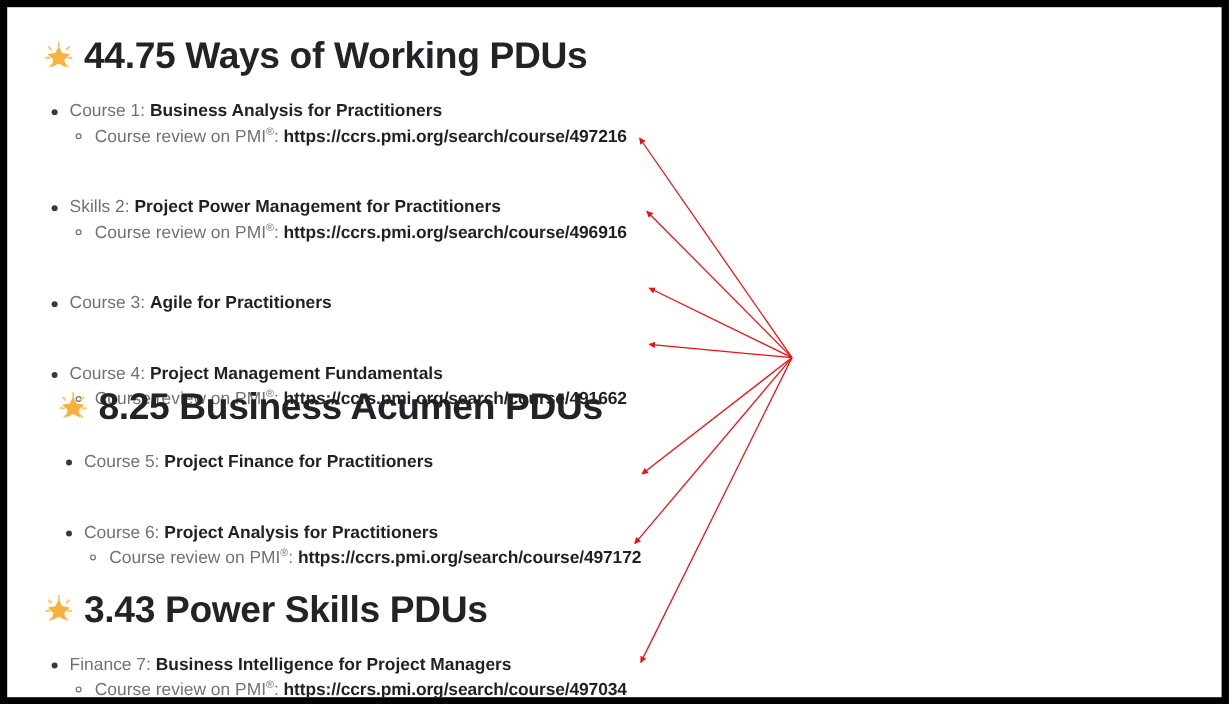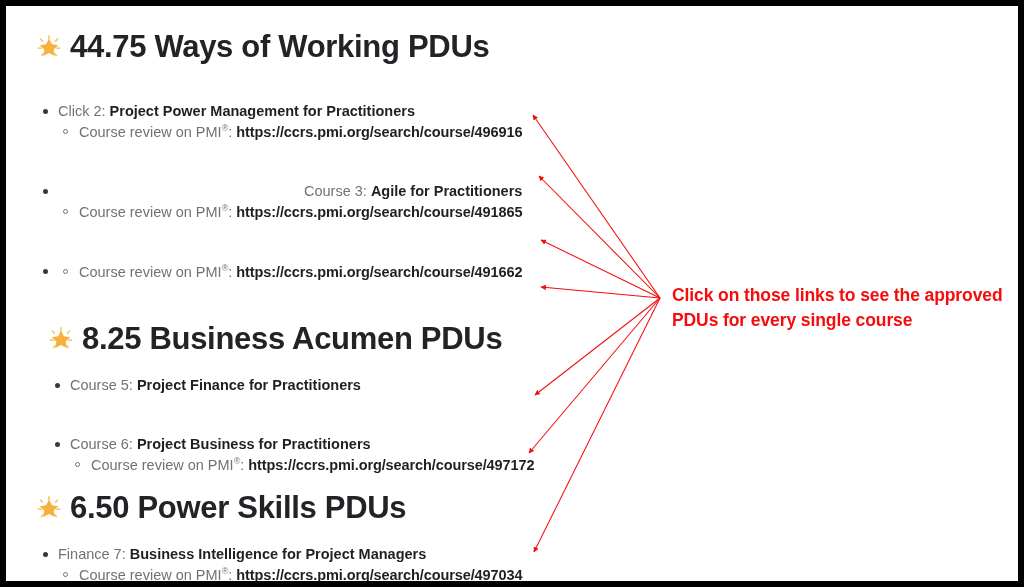--- a/index.html
+++ b/index.html
@@ -181,48 +181,56 @@
               <line x1="7.0" y1="26.5" x2="9.2" y2="24.2"></line>
               <line x1="25.0" y1="26.5" x2="22.8" y2="24.2"></line>
             </g>
             <path d="M16 5.5 L19.6 12.6 L27.4 13.8 L21.7 19.3 L23.1 27.0 L16 23.3 L8.9 27.0 L10.3 19.3 L4.6 13.8 L12.4 12.6 Z" fill="#f8b13f"></path>
           </svg>
           <span>44.75 Ways of Working PDUs</span>
         </div>
 
         <ul class="level1" style="margin-top:22px;">
 
+          <li class="course-item">
+            <div class="course-line">
+              <span class="course-label">Course 1: </span><span class="course-title">Business Analysis for Practitioners</span>
+            </div>
+            <ul class="level2">
+              <li class="review-item">
+                <div class="review-line">
+                  <span class="review-label"><span>Course review on PMI</span><sup>®</sup><span>: </span></span><span class="review-url">https://ccrs.pmi.org/search/course/497216</span>
+                </div>
+              </li>
+            </ul>
+          </li>
 
           <li class="course-item" style="margin-top:40px;">
             <div class="course-line">
-              <span class="course-label">Click 2: </span><span class="course-title">Project Power Management for Practitioners</span>
+              <span class="course-label">Skills 2: </span><span class="course-title">Project Power Management for Practitioners</span>
             </div>
             <ul class="level2">
               <li class="review-item">
                 <div class="review-line">
                   <span class="review-label"><span>Course review on PMI</span><sup>®</sup><span>: </span></span><span class="review-url">https://ccrs.pmi.org/search/course/496916</span>
                 </div>
               </li>
             </ul>
           </li>
 
-          <li class="course-item" style="margin-top:40px;text-align:right;">
+          <li class="course-item" style="margin-top:40px;">
             <div class="course-line">
               <span class="course-label">Course 3: </span><span class="course-title">Agile for Practitioners</span>
             </div>
-            <ul class="level2">
-              <li class="review-item">
-                <div class="review-line">
-                  <span class="review-label"><span>Course review on PMI</span><sup>®</sup><span>: </span></span><span class="review-url">https://ccrs.pmi.org/search/course/491865</span>
-                </div>
-              </li>
-            </ul>
           </li>
 
           <li class="course-item" style="margin-top:40px;">
+            <div class="course-line">
+              <span class="course-label">Course 4: </span><span class="course-title">Project Management Fundamentals</span>
+            </div>
             <ul class="level2">
               <li class="review-item">
                 <div class="review-line">
                   <span class="review-label"><span>Course review on PMI</span><sup>®</sup><span>: </span></span><span class="review-url">https://ccrs.pmi.org/search/course/491662</span>
                 </div>
               </li>
             </ul>
           </li>
 
         </ul>
@@ -247,21 +255,21 @@
 
         <ul class="level1" style="margin-top:22px;">
           <li class="course-item">
             <div class="course-line">
               <span class="course-label">Course 5: </span><span class="course-title">Project Finance for Practitioners</span>
             </div>
           </li>
 
           <li class="course-item" style="margin-top:40px;">
             <div class="course-line">
-              <span class="course-label">Course 6: </span><span class="course-title">Project Business for Practitioners</span>
+              <span class="course-label">Course 6: </span><span class="course-title">Project Analysis for Practitioners</span>
             </div>
             <ul class="level2">
               <li class="review-item">
                 <div class="review-line">
                   <span class="review-label"><span>Course review on PMI</span><sup>®</sup><span>: </span></span><span class="review-url">https://ccrs.pmi.org/search/course/497172</span>
                 </div>
               </li>
             </ul>
           </li>
         </ul>
@@ -274,21 +282,21 @@
               <line x1="16" y1="2.2" x2="16" y2="5.6"></line>
               <line x1="5.6" y1="6.4" x2="7.9" y2="8.8"></line>
               <line x1="26.4" y1="6.4" x2="24.1" y2="8.8"></line>
               <line x1="3.0" y1="17.5" x2="6.2" y2="17.5"></line>
               <line x1="29.0" y1="17.5" x2="25.8" y2="17.5"></line>
               <line x1="7.0" y1="26.5" x2="9.2" y2="24.2"></line>
               <line x1="25.0" y1="26.5" x2="22.8" y2="24.2"></line>
             </g>
             <path d="M16 5.5 L19.6 12.6 L27.4 13.8 L21.7 19.3 L23.1 27.0 L16 23.3 L8.9 27.0 L10.3 19.3 L4.6 13.8 L12.4 12.6 Z" fill="#f8b13f"></path>
           </svg>
-          <span>6.50 Power Skills PDUs</span>
+          <span>3.43 Power Skills PDUs</span>
         </div>
 
         <ul class="level1" style="margin-top:22px;">
           <li class="course-item">
             <div class="course-line">
               <span class="course-label">Finance 7: </span><span class="course-title">Business Intelligence for Project Managers</span>
             </div>
             <ul class="level2">
               <li class="review-item">
                 <div class="review-line">
@@ -312,19 +320,15 @@
         <line x1="654" y1="292" x2="527" y2="109"></line>
         <line x1="654" y1="292" x2="533" y2="170"></line>
         <line x1="654" y1="292" x2="535" y2="234"></line>
         <line x1="654" y1="292" x2="535" y2="281"></line>
         <line x1="654" y1="292" x2="529" y2="389"></line>
         <line x1="654" y1="292" x2="523" y2="447"></line>
         <line x1="654" y1="292" x2="528" y2="546"></line>
       </g>
     </svg>
 
-    <div id="annotation">
-      <div>Click on those links to see the approved</div>
-      <div>PDUs for every single course</div>
-    </div>
 
   </div>
 </div>
 
 </body></html>

